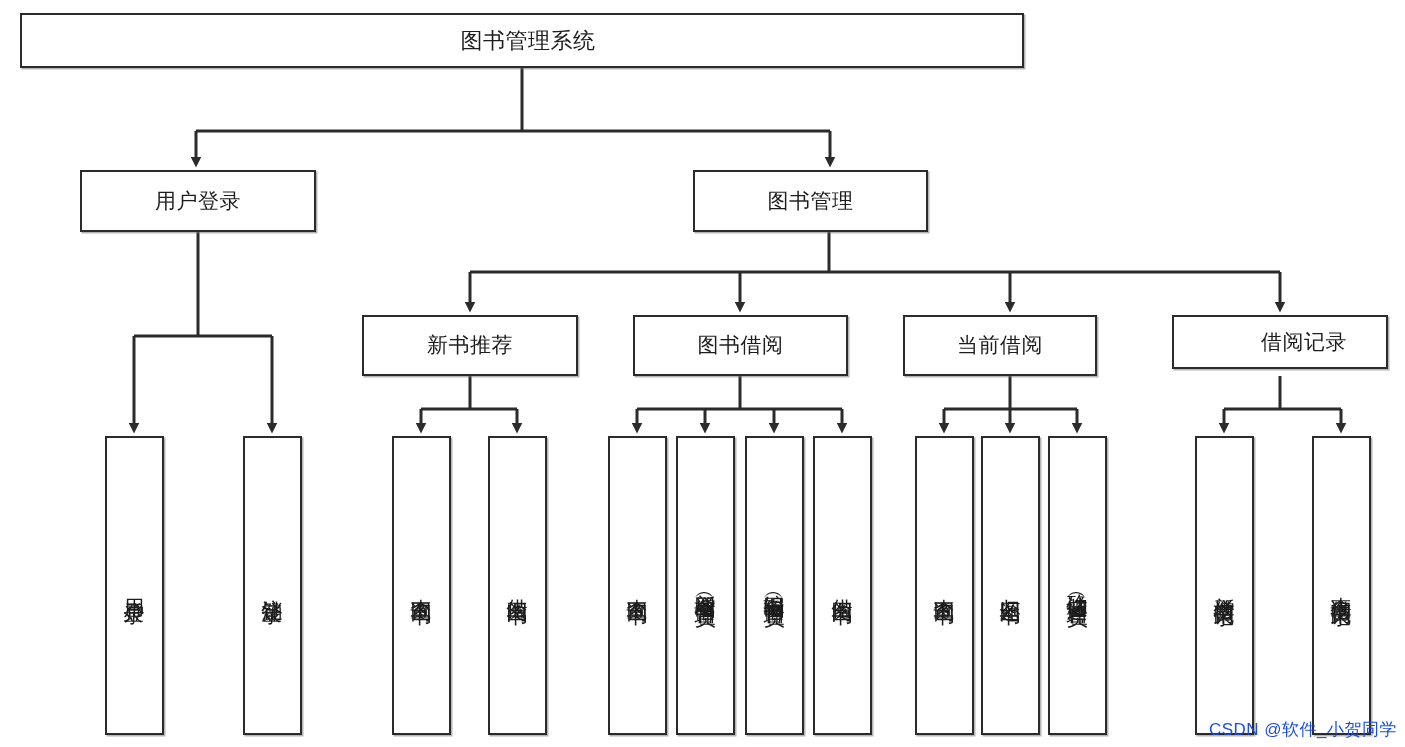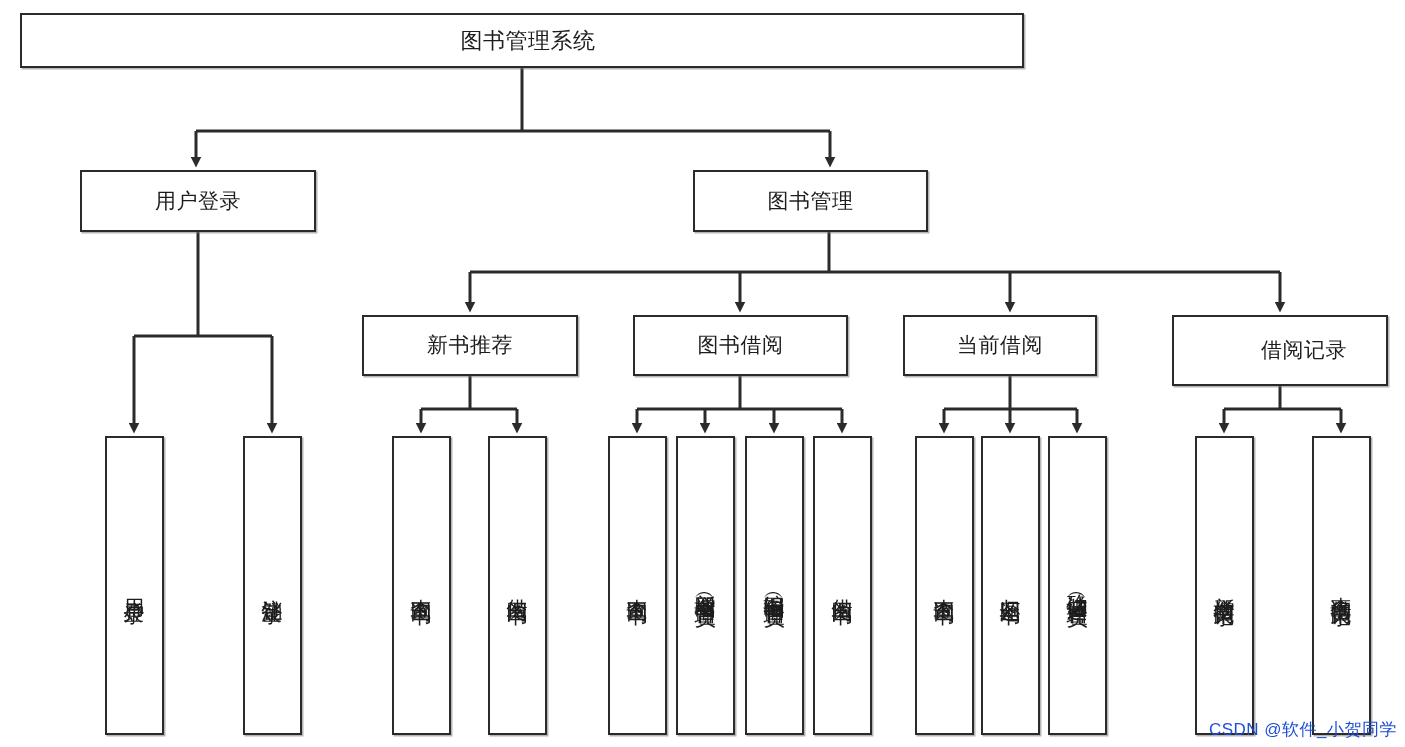--- a/index.html
+++ b/index.html
@@ -132,21 +132,21 @@
 
   <div class="node-box" style="left:362px; top:315px; width:216px; height:61px;">
     <span class="node-label">新书推荐</span>
   </div>
   <div class="node-box" style="left:633px; top:315px; width:215px; height:61px;">
     <span class="node-label">图书借阅</span>
   </div>
   <div class="node-box" style="left:903px; top:315px; width:194px; height:61px;">
     <span class="node-label">当前借阅</span>
   </div>
-  <div class="node-box" style="left:1172px; top:315px; width:216px; height:71px;padding-left:48px;">
+  <div class="node-box" style="left:1172px; top:315px; width:216px; height:54px;padding-left:48px;">
     <span class="node-label">借阅记录</span>
   </div>
 
   <div class="node-box vertical" style="left:105px; top:436px; width:59px; height:299px;">
     <span class="node-label">用户登录</span>
   </div>
   <div class="node-box vertical" style="left:243px; top:436px; width:59px; height:299px;">
     <span class="node-label">注销登录</span>
   </div>
 

